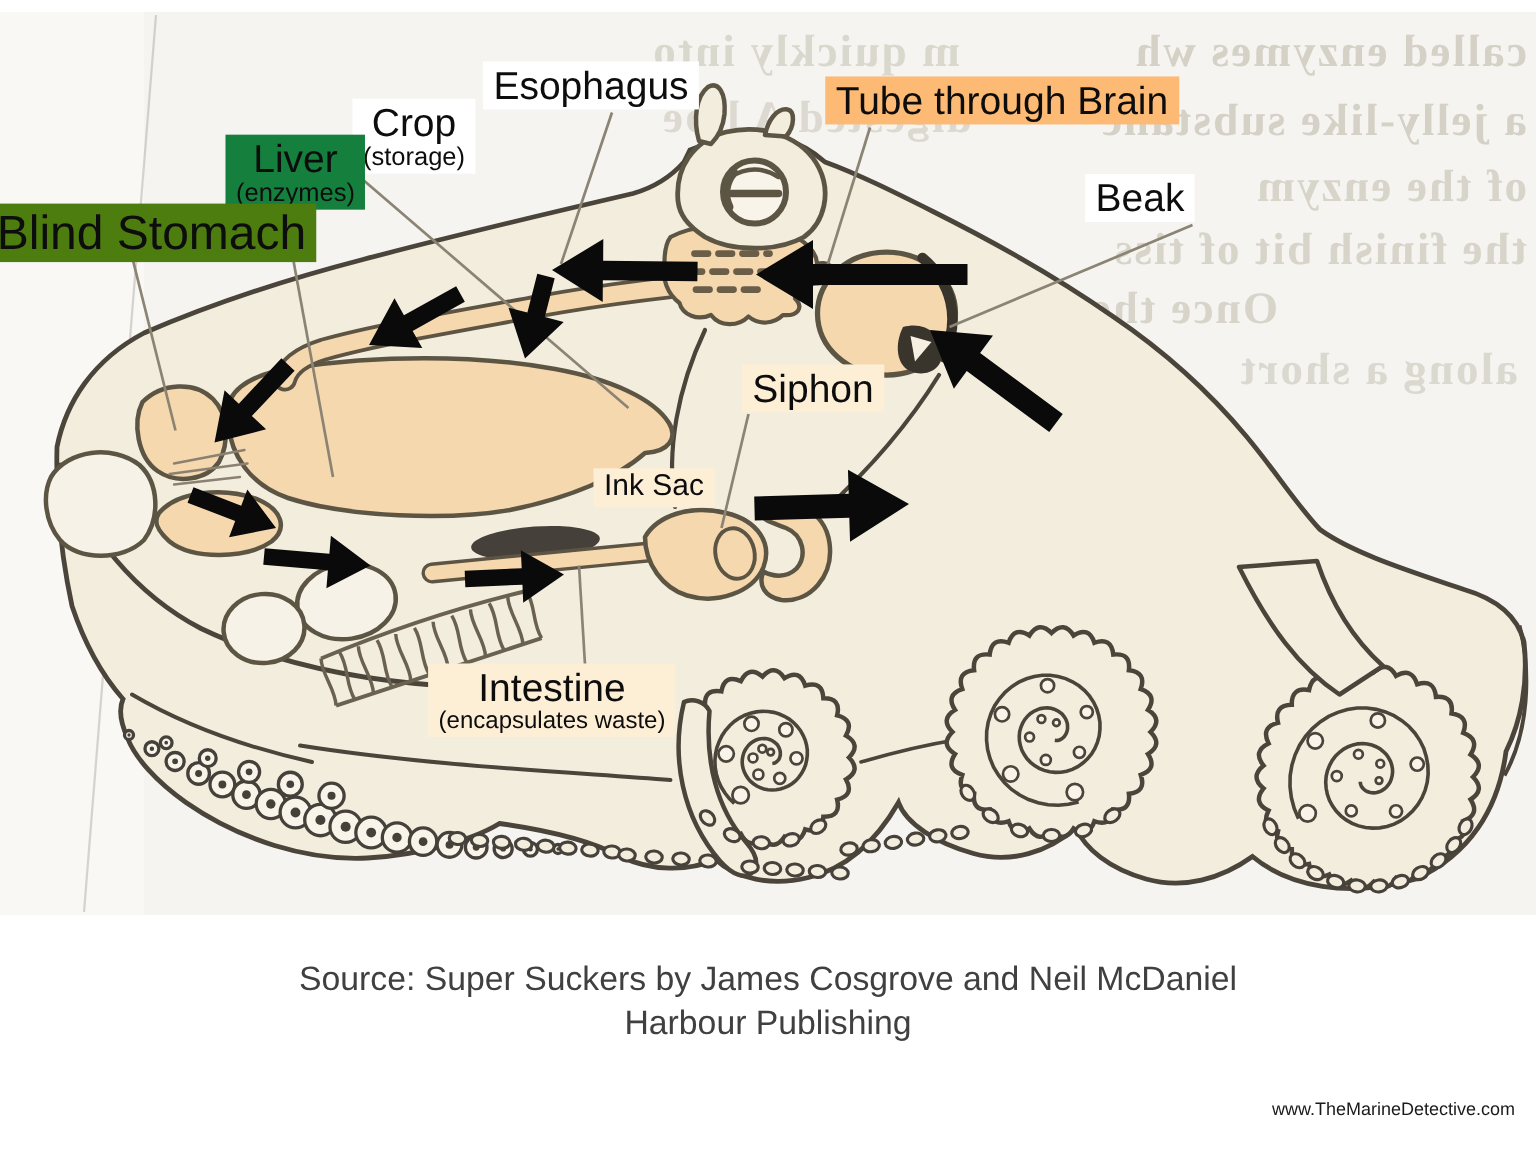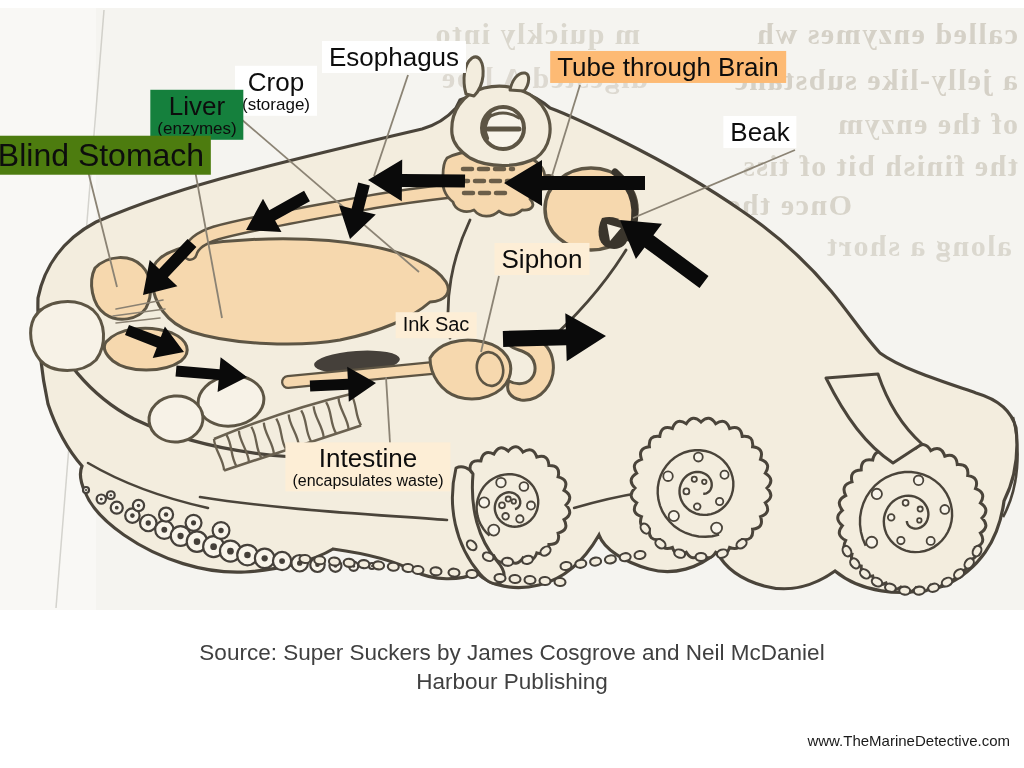--- a/index.html
+++ b/index.html
@@ -5,21 +5,21 @@
   html,body{margin:0;padding:0;background:#fff;}
   .stage{position:relative;width:1024px;height:768px;background:#ffffff;overflow:hidden;
          font-family:"Liberation Sans",sans-serif;}
   #art{position:absolute;left:0;top:0;}
   .diagram-label{position:absolute;transform:translate(-50%,-50%);text-align:center;
     color:#0d0d0d;line-height:1.08;white-space:nowrap;padding:2px 7px;}
   .diagram-label .sub{display:block;font-weight:400;}
   #labels-layer{position:absolute;left:0;top:0;width:100%;height:100%;}
   .attribution{position:absolute;left:0;top:638px;width:100%;text-align:center;color:#404040;
     font-size:22.5px;line-height:29px;}
-  .watermark{position:absolute;right:14px;top:732px;color:#1a1a1a;font-size:15px;}
+  .watermark{position:absolute;right:14px;top:732px;color:#1a1a1a;font-size:12px;}
 </style>
 </head>
 <body>
 
 <div class="stage">
 
 <svg id="art" width="1024" height="768" viewBox="0 0 1024 768">
 
   <rect x="0" y="8" width="1024" height="602" fill="#f5f4f0"></rect>
   <rect x="0" y="8" width="96" height="602" fill="#f9f8f5"></rect>

